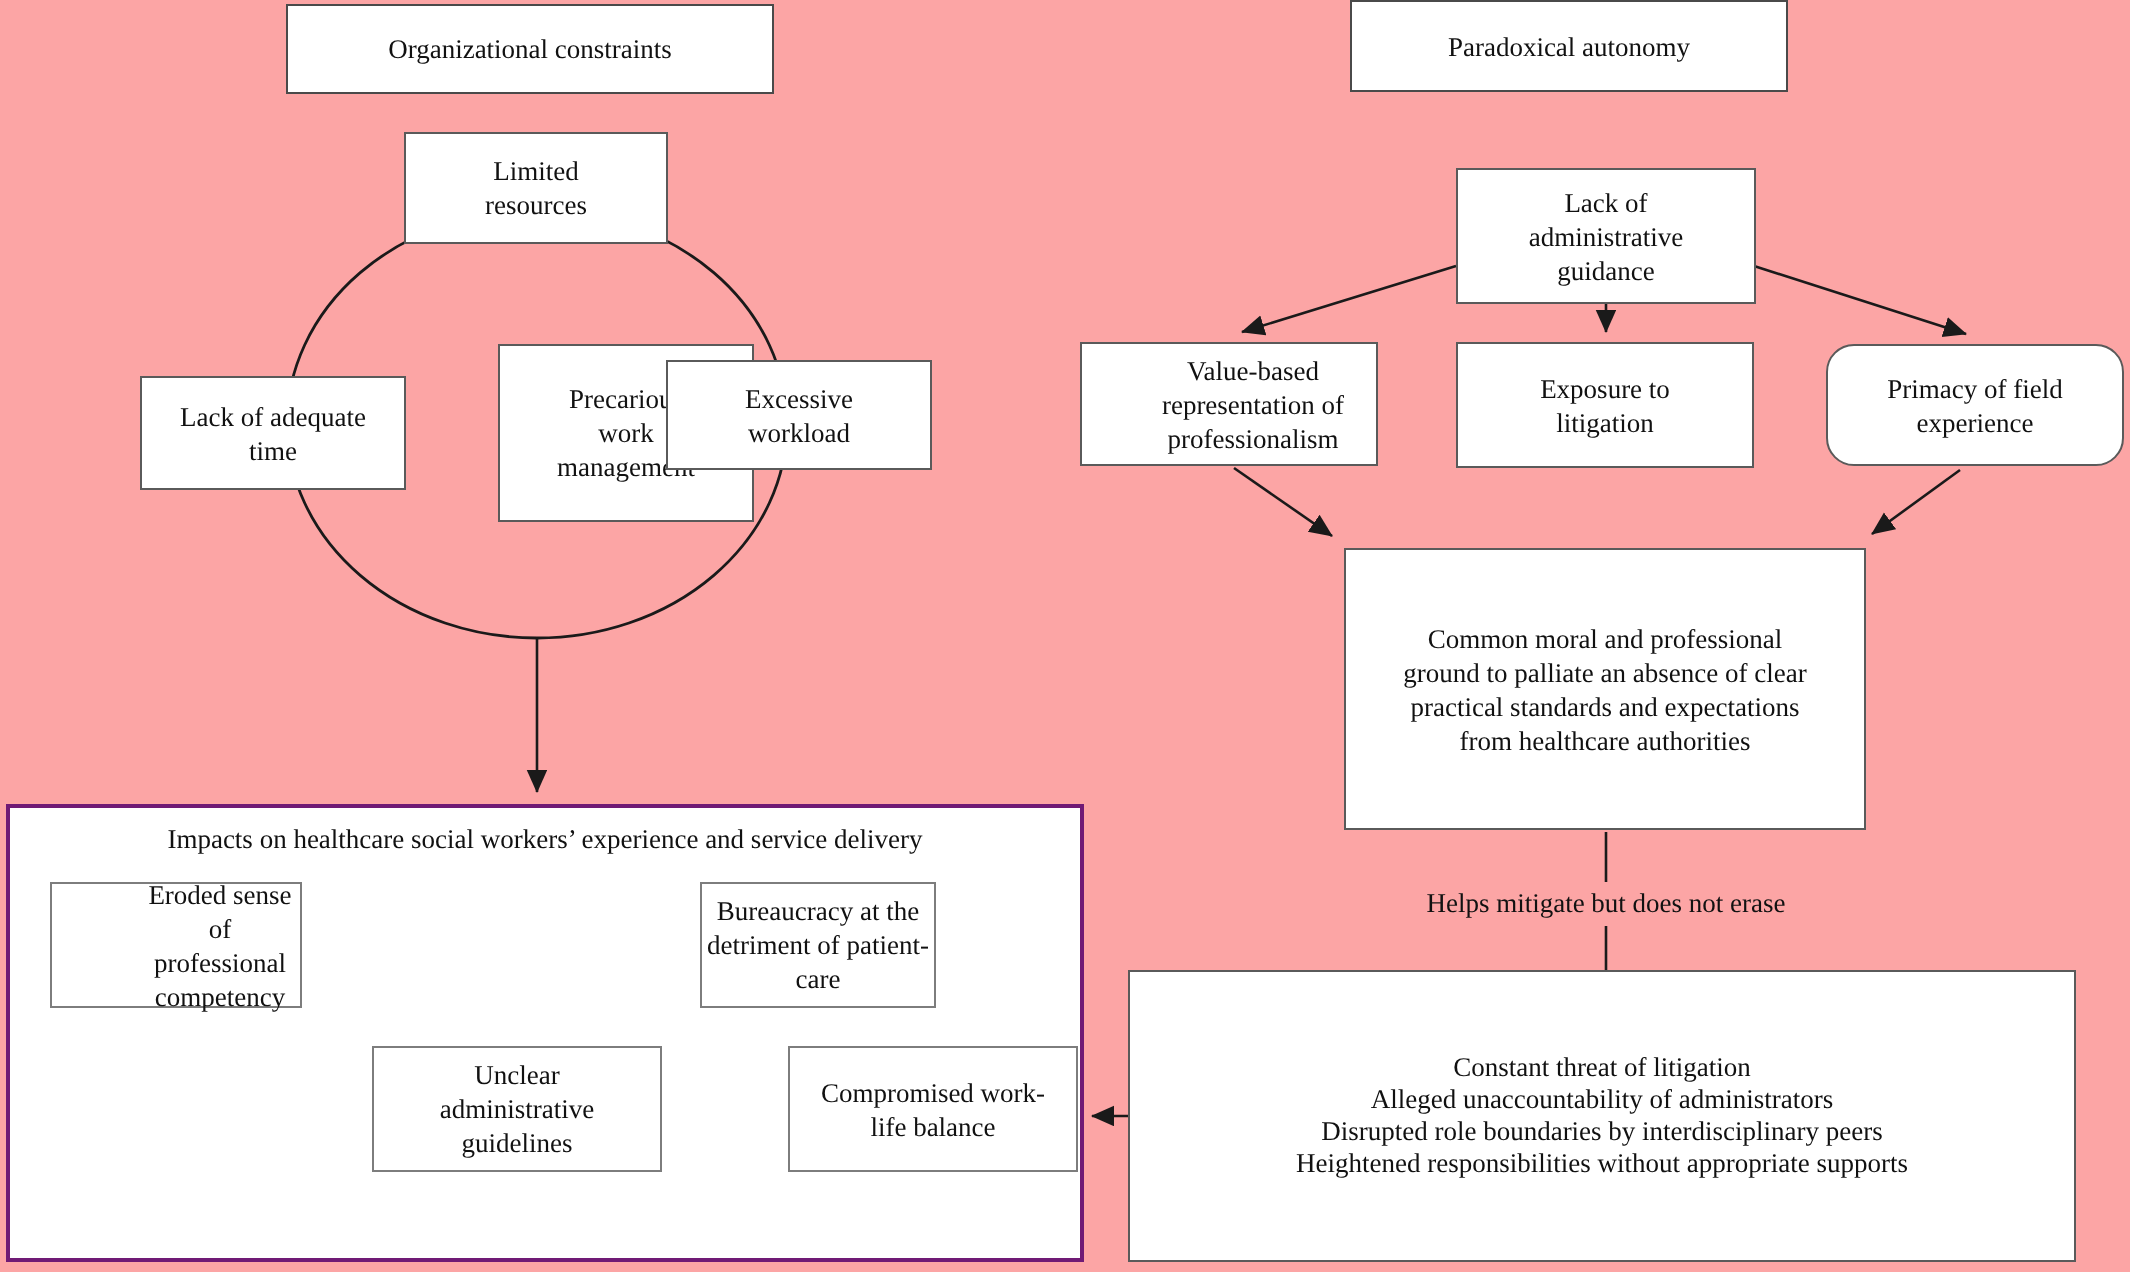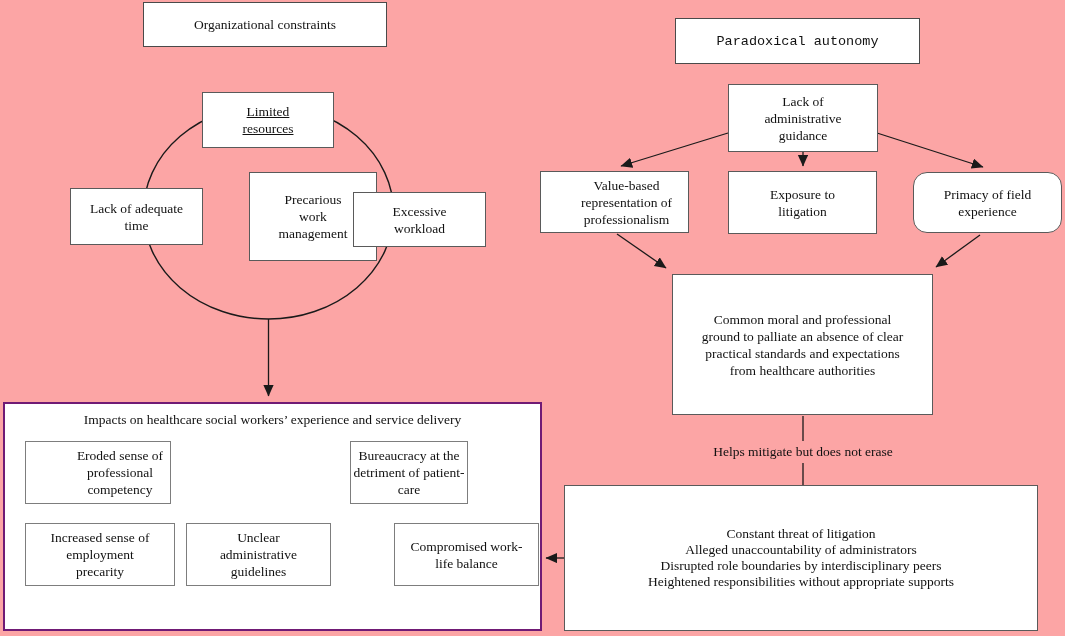--- a/index.html
+++ b/index.html
@@ -105,52 +105,49 @@
     <line x1="877" y1="133" x2="983" y2="167" stroke="#1a1a1a" stroke-width="1.3" marker-end="url(#arr)"></line>
     <line x1="617" y1="234" x2="666" y2="268" stroke="#1a1a1a" stroke-width="1.3" marker-end="url(#arr)"></line>
     <line x1="980" y1="235" x2="936" y2="267" stroke="#1a1a1a" stroke-width="1.3" marker-end="url(#arr)"></line>
     <line x1="803" y1="416" x2="803" y2="441" stroke="#1a1a1a" stroke-width="1.3"></line>
     <line x1="803" y1="463" x2="803" y2="486" stroke="#1a1a1a" stroke-width="1.3"></line>
     <line x1="564" y1="558" x2="546" y2="558" stroke="#1a1a1a" stroke-width="1.3" marker-end="url(#arr)"></line>
   </svg>
 
   <div class="box header-box" style="left:143px; top:2px; width:244px; height:45px;">Organizational constraints</div>
 
-  <div class="box" style="left:202px; top:92px; width:132px; height:56px;text-decoration:underline;">Limited
+  <div class="box" style="left:202px; top:66px; width:132px; height:56px;">Limited
 resources</div>
 
   <div class="box" style="left:70px; top:188px; width:133px; height:57px;">Lack of adequate
 time</div>
 
   <div class="box" style="left:214px; top:172px; width:128px; height:89px;margin-left:35px;">Precarious
 work
 management</div>
 
-  <div class="box" style="left:333px; top:192px; width:133px; height:55px;margin-left:20px;">Excessive
+  <div class="box" style="left:333px; top:180px; width:133px; height:55px;">Excessive
 workload</div>
 
   <div class="container-box" style="left:3px; top:402px; width:539px; height:229px;">
     <div class="container-title">Impacts on healthcare social workers’ experience and service delivery</div>
-    <div class="inner-box" style="left:20px; top:37px; width:146px; height:63px;padding-left:44px;">Eroded sense of
+    <div class="inner-box" style="left:20px; top:37px; width:126px; height:63px;padding-left:44px;">Eroded sense of
 professional
 competency</div>
     <div class="inner-box" style="left:345px; top:37px; width:118px; height:63px;">Bureaucracy at the
 detriment of patient-
 care</div>
-    <div class="inner-box" style="left:20px; top:119px; width:150px; height:63px;">Increased sense of
-employment
-precarity</div>
     <div class="inner-box" style="left:181px; top:119px; width:145px; height:63px;">Unclear
 administrative
 guidelines</div>
     <div class="inner-box" style="left:345px; top:119px; width:145px; height:63px;margin-left:44px;">Compromised work-
 life balance</div>
   </div>
 
-  <div class="box header-box" style="left:675px; top:18px; width:245px; height:46px;font-family:Liberation Mono, monospace;">Paradoxical autonomy</div>
+  <div class="box header-box" style="left:675px; top:0; width:219px; height:46px;">Paradoxical autonomy</div>
 
   <div class="box" style="left:728px; top:84px; width:150px; height:68px;">Lack of
 administrative
 guidance</div>
 
   <div class="box" style="left:540px; top:171px; width:149px; height:62px;padding-left:24px;">Value-based
 representation of
 professionalism</div>
 
   <div class="box" style="left:728px; top:171px; width:149px; height:63px;">Exposure to

